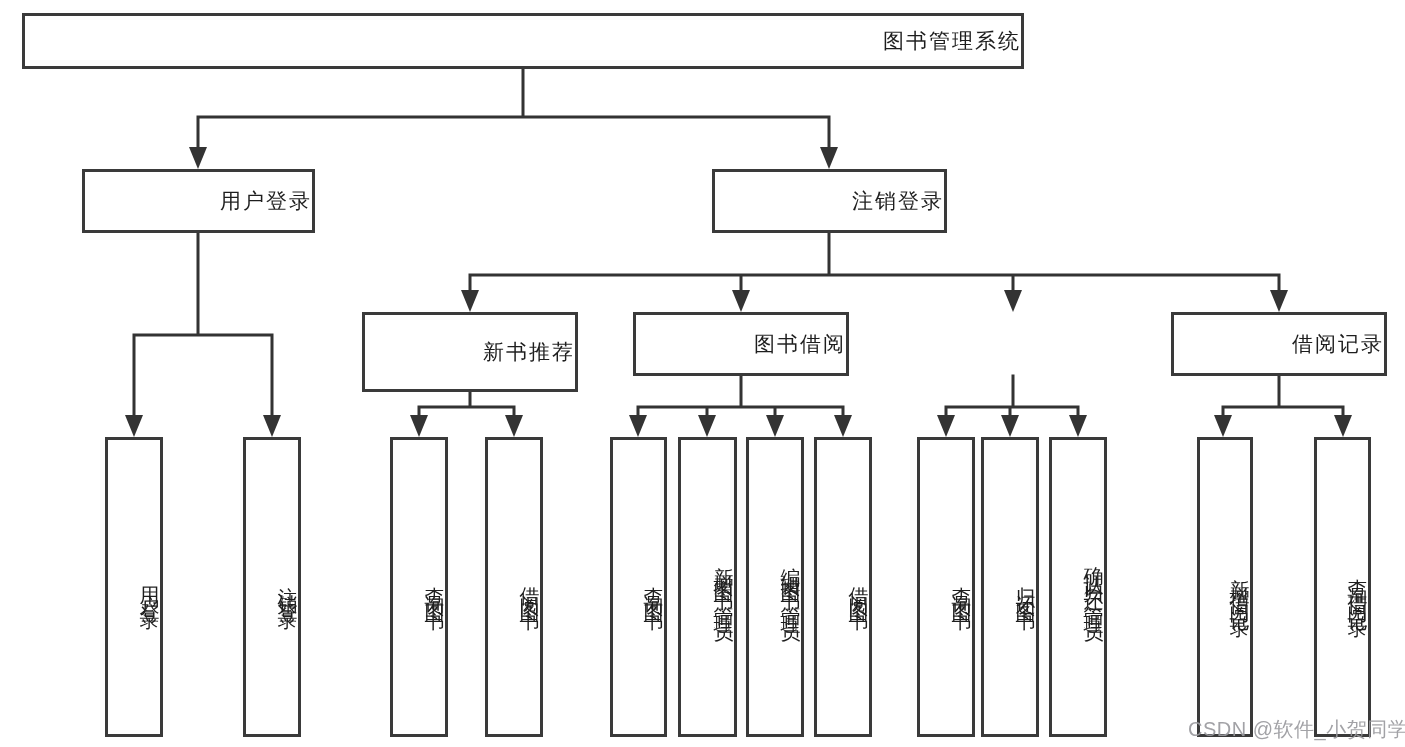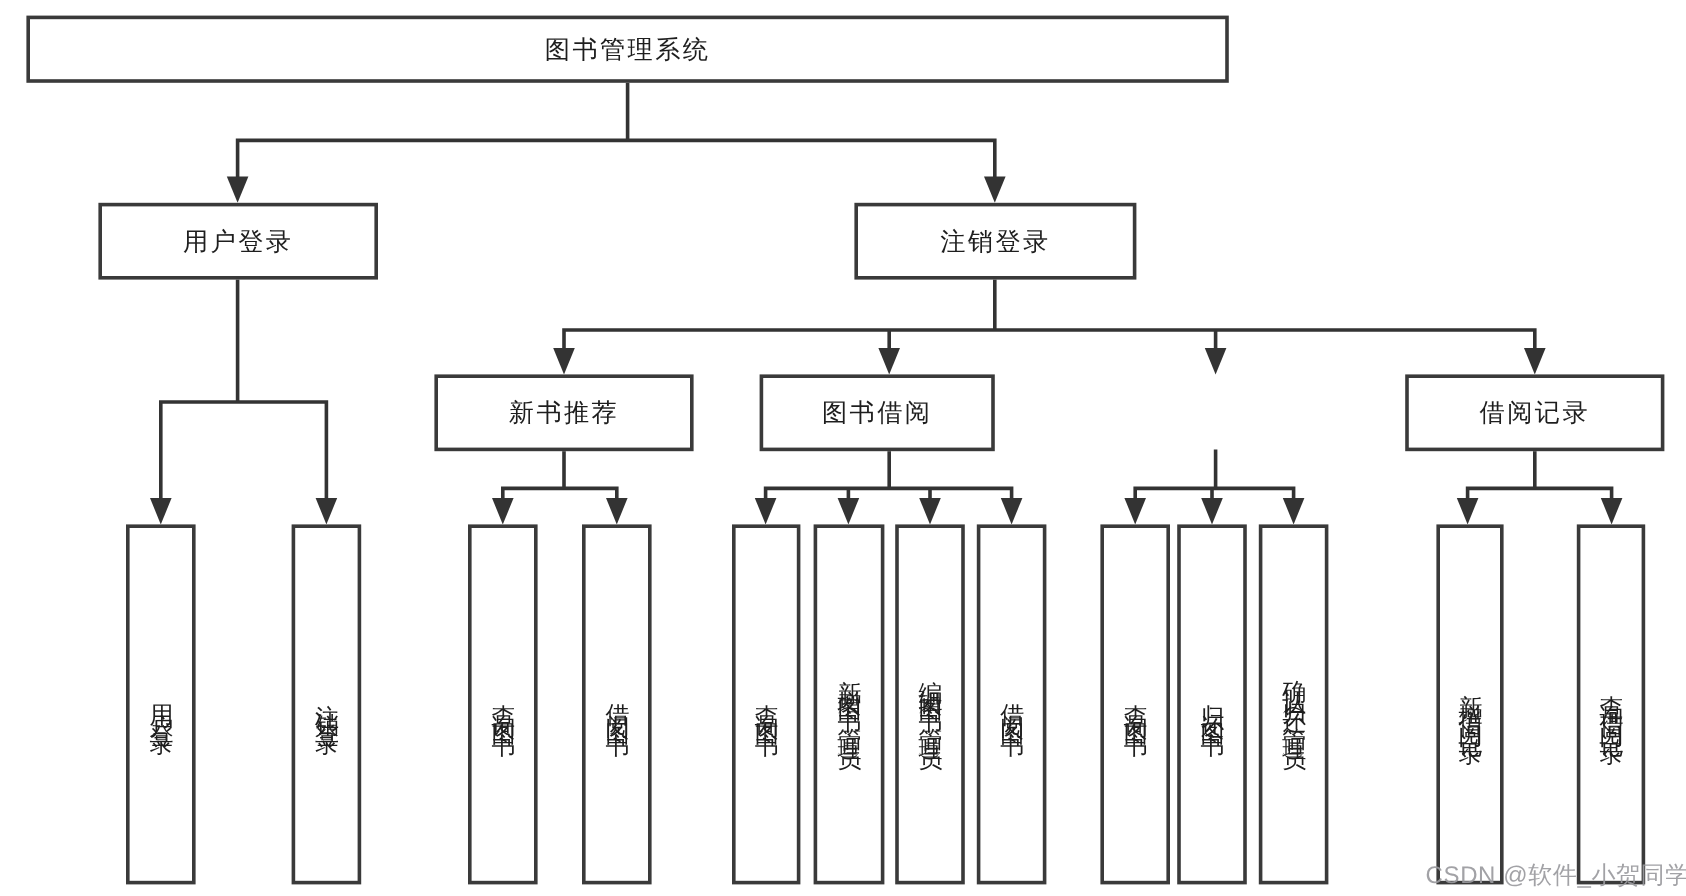--- a/index.html
+++ b/index.html
@@ -23,21 +23,21 @@
     height: 747px;
     z-index: 0;
   }
   .node {
     position: absolute;
     box-sizing: border-box;
     background: #ffffff;
     border: 3px solid #3a3a3a;
     display: flex;
     align-items: center;
-    justify-content: center;
+    justify-content: flex-end;
     z-index: 1;
     color: #1e1e1e;
   }
   .hbox {
     font-size: 21px;
     letter-spacing: 2px;
     white-space: nowrap;
   }
   .vbox {
     font-size: 20px;
@@ -109,24 +109,24 @@
     <span>图书管理系统</span>
   </div>
 
   <div class="node hbox" style="left:82px; top:169px; width:233px; height:64px;">
     <span>用户登录</span>
   </div>
   <div class="node hbox" style="left:712px; top:169px; width:235px; height:64px;">
     <span>注销登录</span>
   </div>
 
-  <div class="node hbox" style="left:362px; top:312px; width:216px; height:64px;">
+  <div class="node hbox" style="left:362px; top:312px; width:216px; height:80px;">
     <span>新书推荐</span>
   </div>
-  <div class="node hbox" style="left:633px; top:312px; width:196px; height:64px;">
+  <div class="node hbox" style="left:633px; top:312px; width:216px; height:64px;">
     <span>图书借阅</span>
   </div>
   <div class="node hbox" style="left:1171px; top:312px; width:216px; height:64px;">
     <span>借阅记录</span>
   </div>
 
   <div class="node vbox" style="left:105px; top:437px; width:58px; height:300px;">
     <span class="vtext">用户登录</span>
   </div>
   <div class="node vbox" style="left:243px; top:437px; width:58px; height:300px;">

